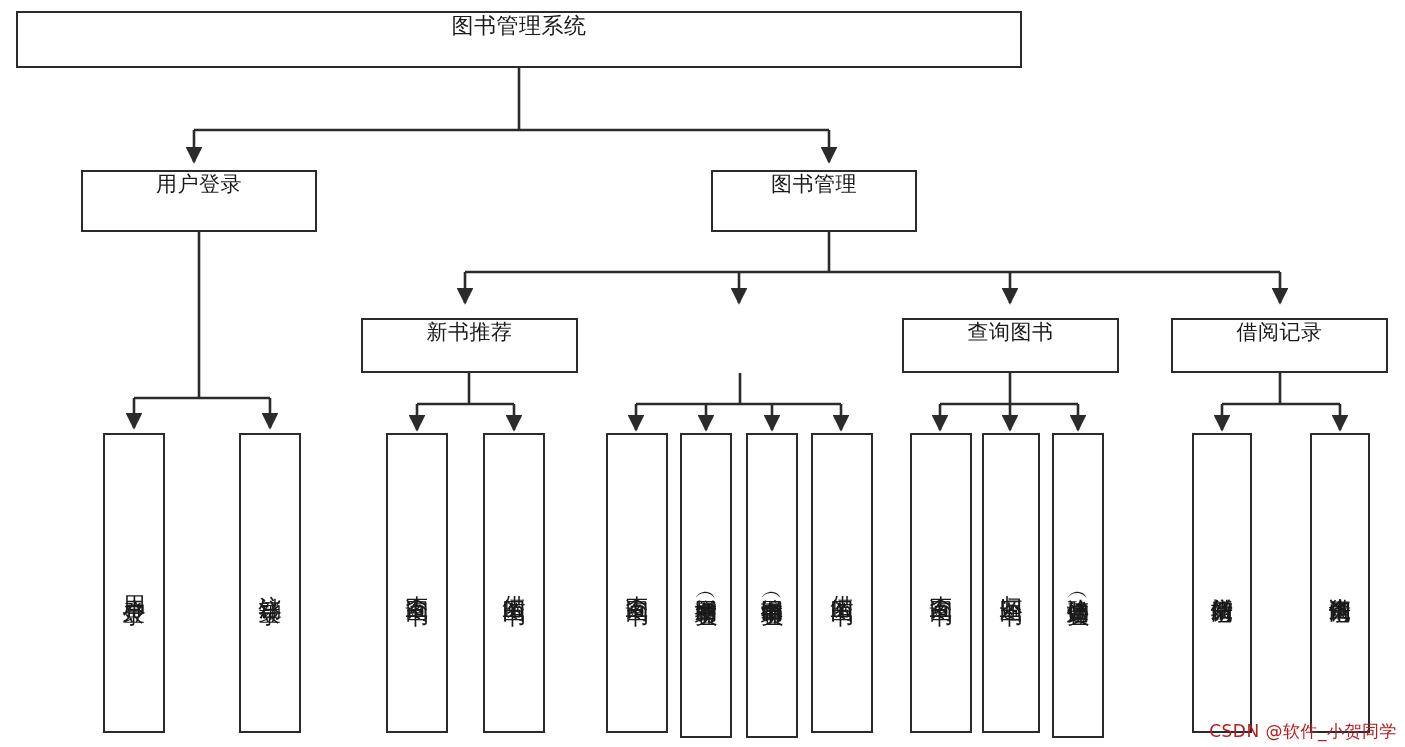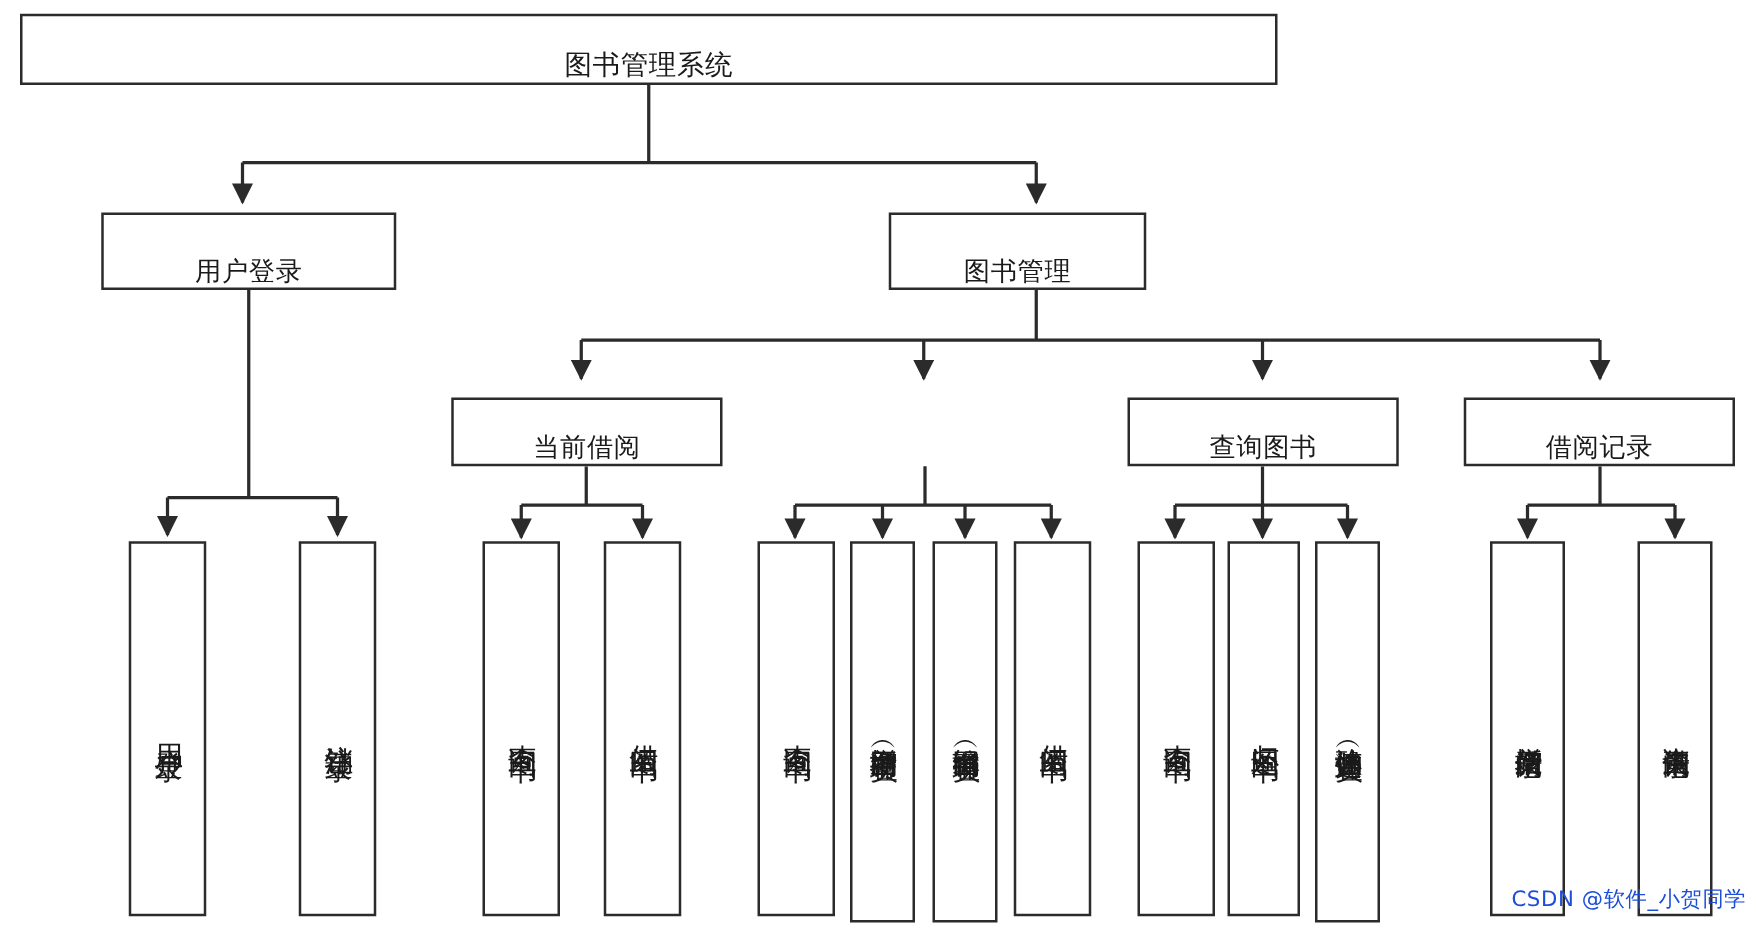--- a/index.html
+++ b/index.html
@@ -21,21 +21,21 @@
     width:1405px;
     height:747px;
     pointer-events:none;
   }
   .node{
     position:absolute;
     box-sizing:border-box;
     background:#ffffff;
     border:2.2px solid #2b2b2b;
     display:flex;
-    align-items:flex-end;
+    align-items:flex-start;
     justify-content:center;
     z-index:2;
   }
   .node .label{
     color:#1a1a1a;
     line-height:1.18;
     text-align:center;
     white-space:nowrap;
   }
   
@@ -59,23 +59,23 @@
     white-space:nowrap;
   }
   .node.vert.tight .label{
     font-size:22px;
     letter-spacing:1px;
   }
 
   #watermark{
     position:absolute;
     right:8px;
-    bottom:16px;
+    bottom:4px;
     font-size:17px;
-    color:#1d4ed8;
+    color:#b91c1c;
     letter-spacing:0.5px;
     z-index:5;
     white-space:nowrap;
     font-family:"DejaVu Sans","Liberation Sans",sans-serif;
   }
 </style>
 </head>
 <body>
 
 <div id="diagram">
@@ -135,21 +135,21 @@
   </div>
 
   <div class="node horiz" style="left:81px; top:170px; width:236px; height:62px;">
     <span class="label">用户登录</span>
   </div>
   <div class="node horiz" style="left:711px; top:170px; width:206px; height:62px;">
     <span class="label">图书管理</span>
   </div>
 
   <div class="node horiz" style="left:361px; top:318px; width:217px; height:55px;">
-    <span class="label">当前借阅</span>
+    <span class="label">新书推荐</span>
   </div>
   <div class="node horiz" style="left:902px; top:318px; width:217px; height:55px;">
     <span class="label">查询图书</span>
   </div>
   <div class="node horiz" style="left:1171px; top:318px; width:217px; height:55px;">
     <span class="label">借阅记录</span>
   </div>
 
   <div class="node vert" style="left:103px; top:433px; width:62px; height:300px;">
     <span class="label">用户登录</span>

